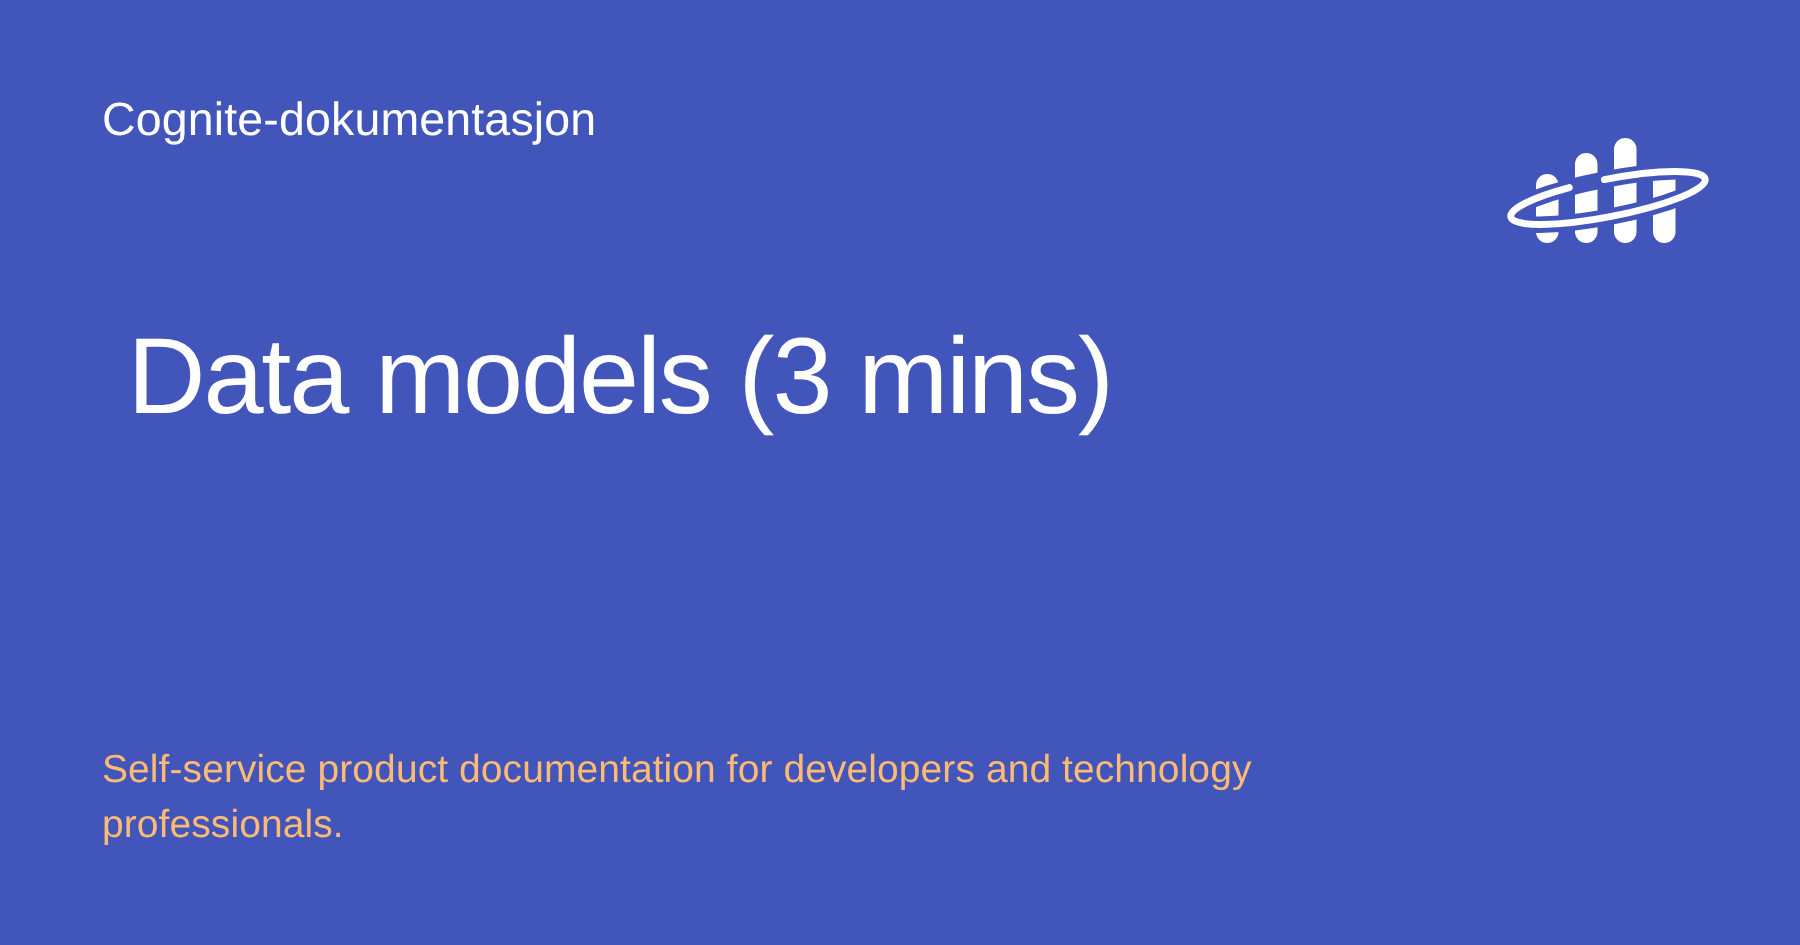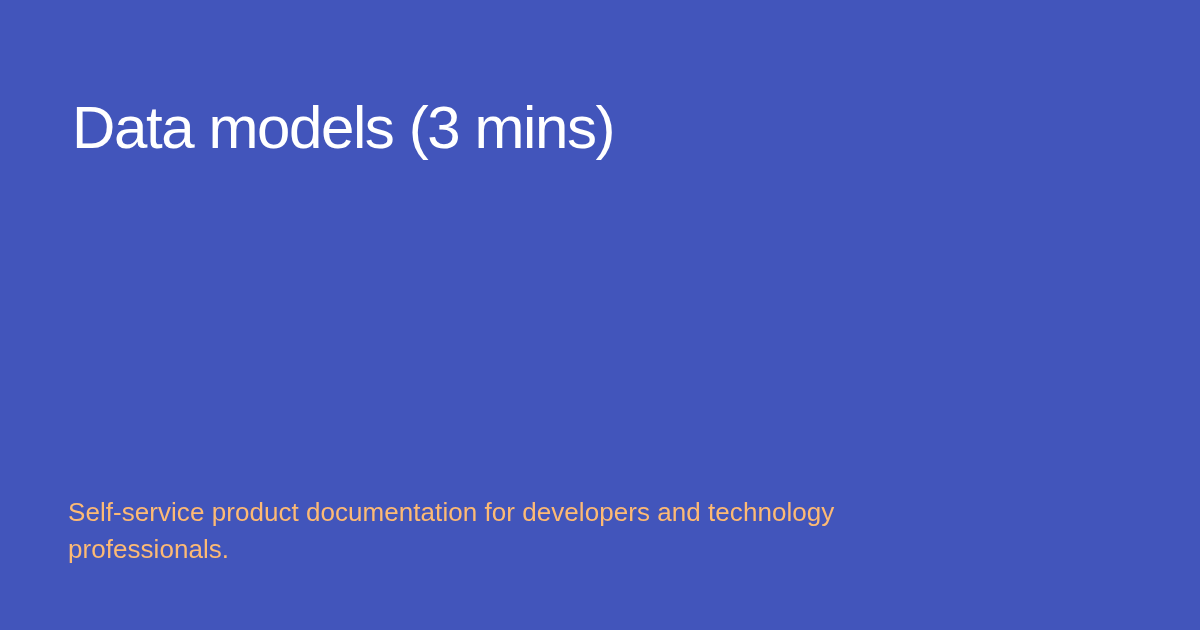--- a/index.html
+++ b/index.html
@@ -62,23 +62,23 @@
 
   
   .title-wrap {
     flex: 1 1 auto;
     display: flex;
     align-items: flex-start;
     min-height: 0;
   }
 
   .title {
-    margin: 4px;
+    margin: 17px;
     padding-top: 28px;
-    font-size: 60px;
+    font-size: 72px;
     line-height: 1.12;
     font-weight: 400;
     letter-spacing: -1.4px;
     color: #ffffff;
     max-width: 720px;
     word-wrap: break-word;
   }
 
   
   .tagline {
@@ -90,20 +90,53 @@
     color: #fdba74;
     max-width: 780px;
     margin-bottom: 4px;
   }
 </style>
 </head>
 <body>
 
 <div class="card">
 
+  <div class="top-row">
+
+    <div class="eyebrow">Cognite-dokumentasjon</div>
+
+    <div class="logo">
+      <svg viewBox="0 0 140 82" xmlns="http://www.w3.org/2000/svg" aria-hidden="true">
+        <defs>
+
+          <mask id="ringCut" maskUnits="userSpaceOnUse" x="0" y="0" width="140" height="82">
+            <rect x="0" y="0" width="140" height="82" fill="#ffffff"></rect>
+            <g transform="rotate(-11 70 48)">
+              <ellipse cx="70" cy="48" rx="68" ry="12.5" fill="none" stroke="#000000" stroke-width="11"></ellipse>
+            </g>
+          </mask>
+        </defs>
+
+        <g fill="#ffffff" mask="url(#ringCut)">
+          <rect x="22" y="32" width="15" height="46" rx="7.5"></rect>
+          <rect x="48" y="18" width="15" height="60" rx="7.5"></rect>
+          <rect x="74" y="8" width="15" height="70" rx="7.5"></rect>
+          <rect x="100" y="28" width="15" height="50" rx="7.5"></rect>
+        </g>
+
+        <g transform="rotate(-11 70 48)">
+          <path d="M 70 35.5
+                   C 107 35.5 136 41 136 48
+                   C 136 55 107 60.5 70 60.5
+                   C 33 60.5 4 55 4 48
+                   C 4 42.6 21 38 46 36.3" fill="none" stroke="#ffffff" stroke-width="4.6" stroke-linecap="round"></path>
+        </g>
+      </svg>
+    </div>
+  </div>
 
   <div class="title-wrap">
     <h1 class="title">Data models (3 mins)</h1>
   </div>
 
   <div class="tagline">Self-service product documentation for developers and technology professionals.</div>
 
 </div>
 
 </body></html>

